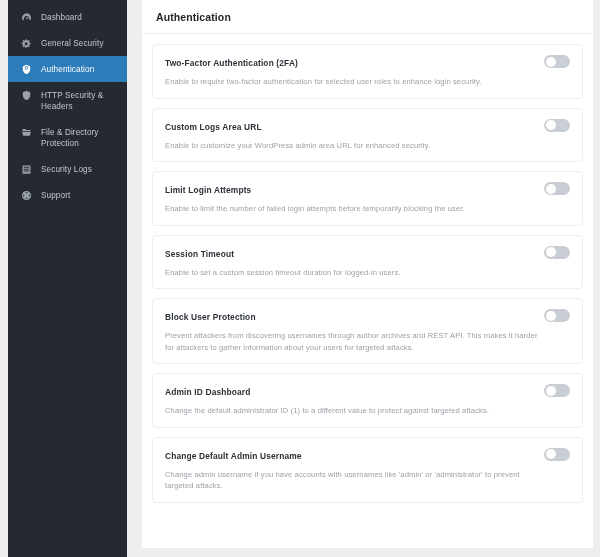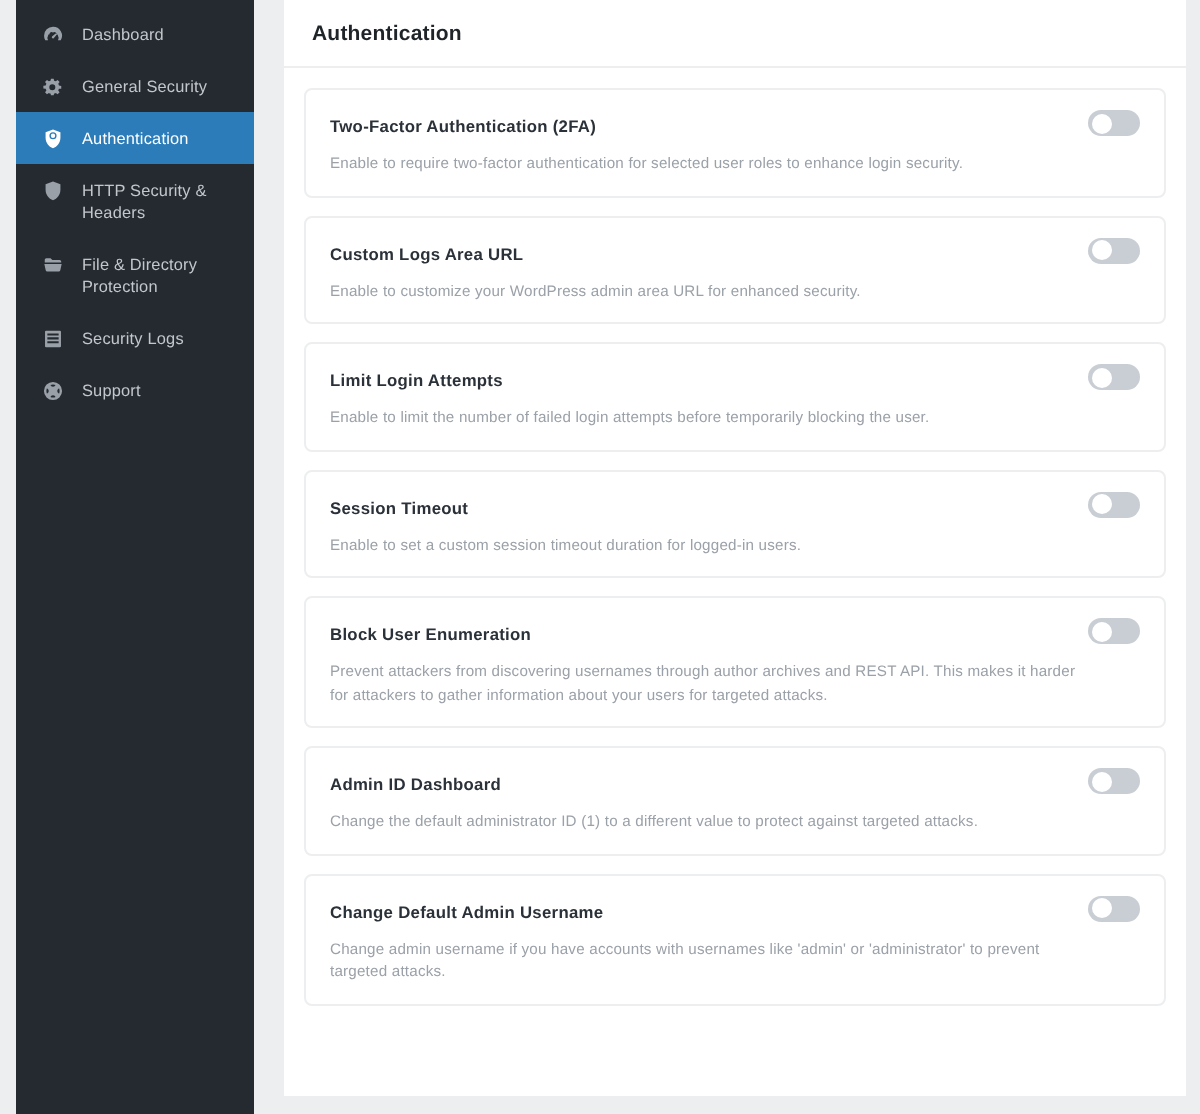--- a/index.html
+++ b/index.html
@@ -232,21 +232,21 @@
           <div class="card-head">
             <div class="card-title">Session Timeout</div>
             <div class="toggle">
               <span class="knob"></span>
             </div>
           </div>
           <div class="card-desc">Enable to set a custom session timeout duration for logged-in users.</div>
         </div>
         <div class="card">
           <div class="card-head">
-            <div class="card-title">Block User Enumeration</div>
+            <div class="card-title">Block User Protection</div>
             <div class="toggle">
               <span class="knob"></span>
             </div>
           </div>
           <div class="card-desc">Prevent attackers from discovering usernames through author archives and REST API. This makes it harder for attackers to gather information about your users for targeted attacks.</div>
         </div>
         <div class="card">
           <div class="card-head">
             <div class="card-title">Admin ID Dashboard</div>
             <div class="toggle">

